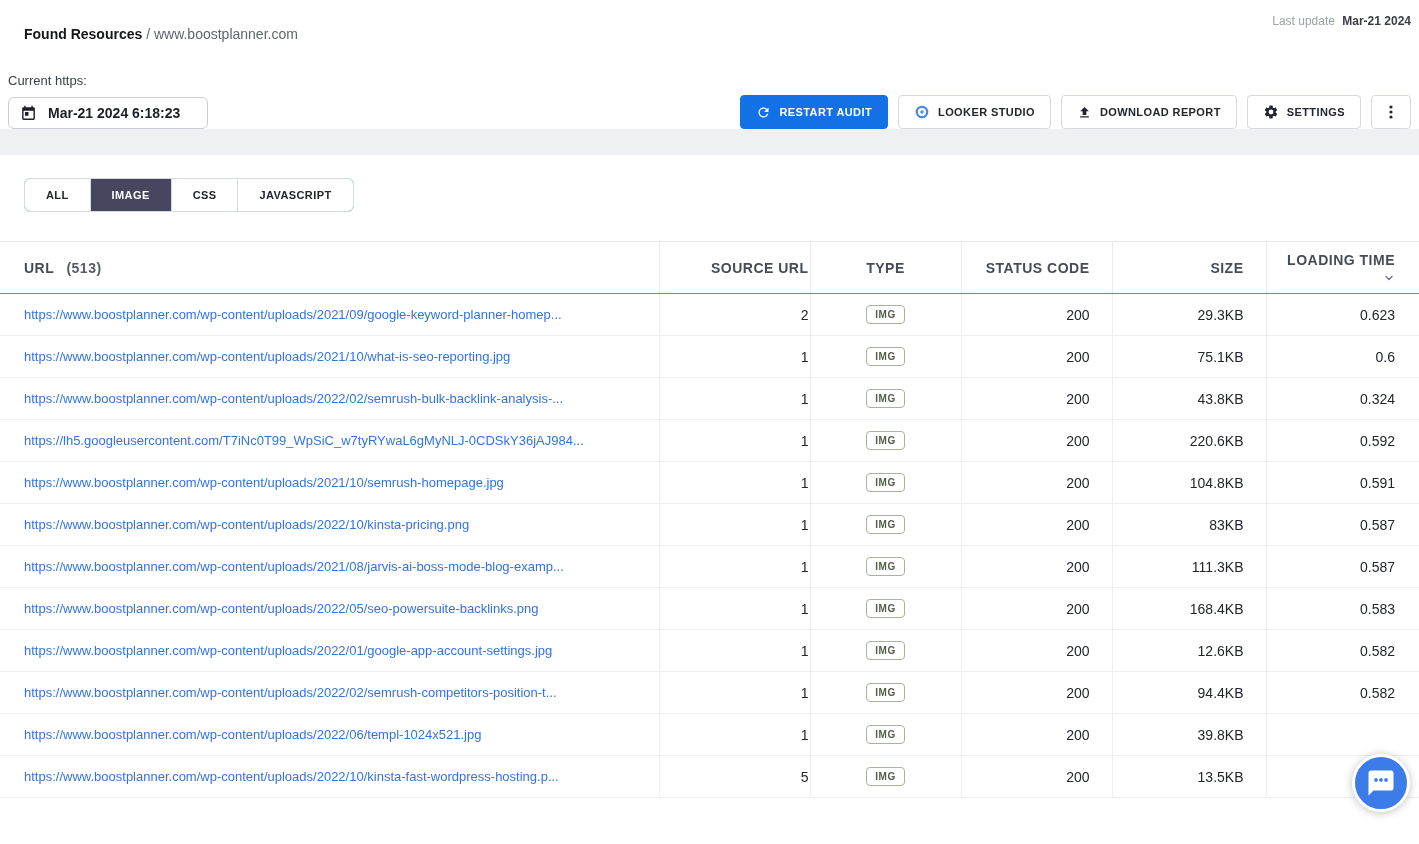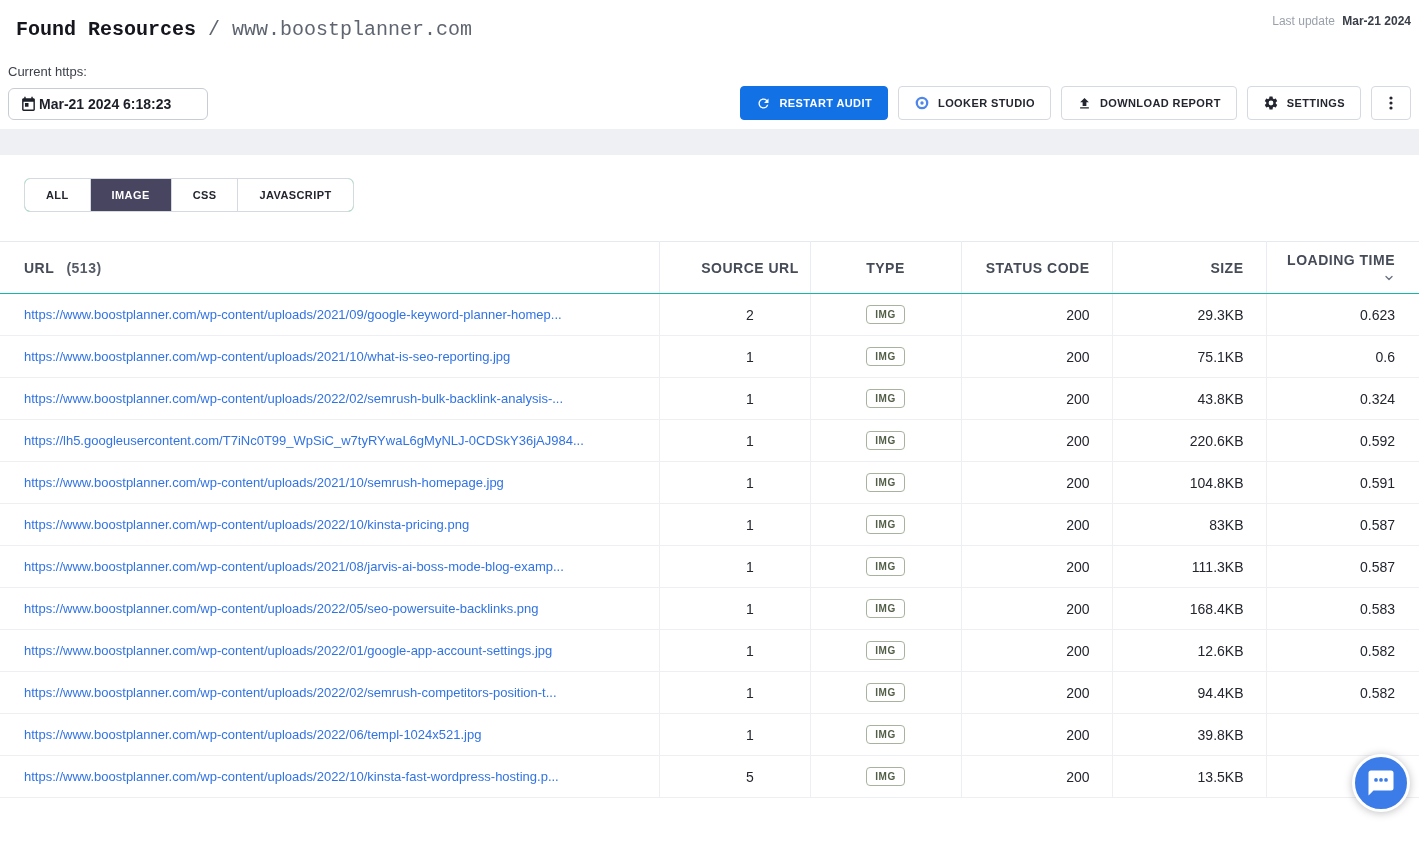--- a/index.html
+++ b/index.html
@@ -7,30 +7,30 @@
   body {
     width:1419px; height:844px; position:relative; overflow:hidden;
     background:#ffffff; color:#23262e;
     font-family:"Liberation Sans","DejaVu Sans",sans-serif;
   }
   svg { display:block; }
 
   
   .topbar { background:#fff; height:129px; padding:10px 8px 0 8px; }
   .title-row { display:flex; justify-content:space-between; align-items:flex-start; }
-  .page-title { margin:8px; font-size:20px; font-weight:700; color:#15161d;font-family:Liberation Mono, monospace; }
+  .page-title { margin:16px; font-size:14px; font-weight:700; color:#15161d; }
   .page-title .sep, .page-title .domain { font-weight:400; color:#5f6570; }
   .last-update { font-size:12px; color:#9aa1ab; padding-top:4px; white-space:nowrap; }
   .last-update .lu-value { color:#383d47; font-weight:600; margin-left:4px; }
 
   .report-row { margin-top:15px; display:flex; justify-content:space-between; align-items:flex-end; }
   .report-label { font-size:13px; color:#3c414b; margin-bottom:9px; }
   .date-btn {
     width:200px; height:32px; border:1px solid #c8ccd4; border-radius:6px; background:#fff;
-    display:flex; align-items:center; gap:2px; padding:0 11px;
+    display:flex; align-items:center; gap:11px; padding:0 11px;
     font-family:inherit; font-size:14px; font-weight:600; color:#1d1f28; cursor:pointer;
   }
 
   .actions { display:flex; gap:10px; align-items:center; }
   .btn {
     height:34px; display:inline-flex; align-items:center; justify-content:center; gap:8px;
     border-radius:4px; font-family:inherit; font-size:11px; font-weight:700; letter-spacing:.4px;
     padding:0 15px; background:#fff; border:1px solid #d5d9e0; color:#23252f; cursor:pointer;
     white-space:nowrap;
   }
@@ -64,21 +64,21 @@
     font-size:14px; font-weight:700; letter-spacing:.5px; color:#454b57; vertical-align:middle;
   }
   thead th:last-child { border-right:none; }
   tbody td {
     height:42px; border-bottom:1px solid #edeff3; border-right:1px solid #edeff3;
     font-size:13.5px; color:#23262e; vertical-align:middle; overflow:hidden; white-space:nowrap;
   }
   tbody td:last-child { border-right:none; }
 
   .h-url,  .c-url    { text-align:left;  padding-left:24px; }
-  .h-source,.c-source{ text-align:center;  padding-left:32px; }
+  .h-source,.c-source{ text-align:right;  padding-left:32px; }
   .h-type, .c-type   { text-align:center; }
   .h-status,.c-status{ text-align:right; padding-right:22px; }
   .h-size, .c-size   { text-align:right; padding-right:22px; }
   .h-loading,.c-loading{ text-align:right; padding-right:24px; }
 
   .h-url .count { margin-left:8px; font-weight:700; color:#555b66; }
   .h-loading .sort { display:inline-block; vertical-align:-3px; margin-left:4px; }
 
   .c-url a { color:#3273e3; text-decoration:none; font-size:13px; }
   .c-source, .c-status, .c-size, .c-loading { font-size:14px; }

